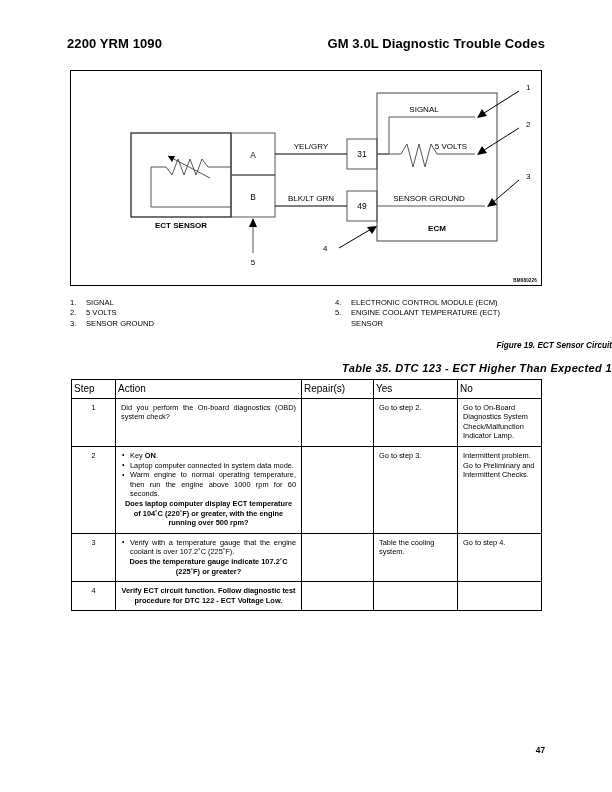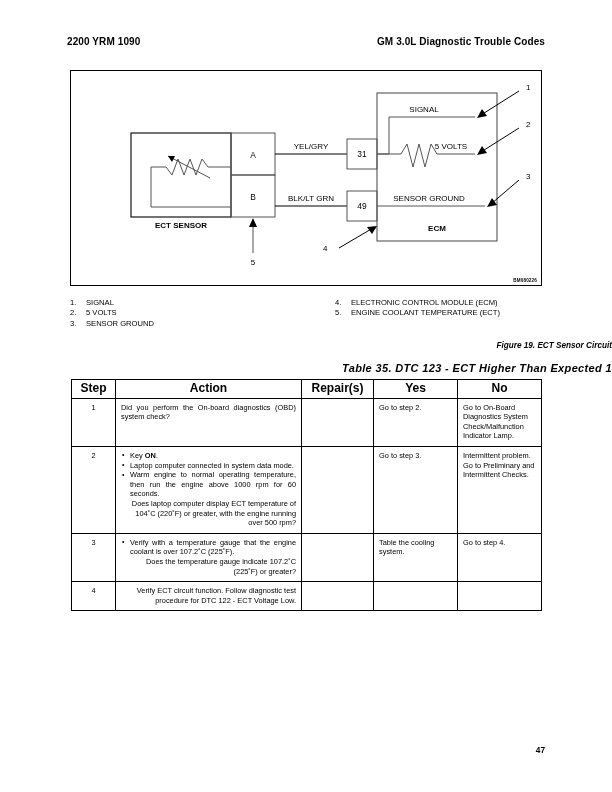--- a/index.html
+++ b/index.html
@@ -18,21 +18,21 @@
 
   
   .page-header {
     position: absolute;
     top: 36px;
     left: 67px;
     width: 478px;
     display: flex;
     justify-content: space-between;
     align-items: baseline;
-    font-size: 10px;
+    font-size: 13px;
     font-weight: bold;
     letter-spacing: 0.1px;
   }
 
   
   .figure-box {
     position: absolute;
     top: 70px;
     left: 70px;
     width: 472px;
@@ -106,43 +106,43 @@
     font-size: 7.4px;
   }
   .dtc-table th,
   .dtc-table td {
     border: 0.8px solid #000;
     vertical-align: top;
     padding: 4px 5px 5px 5px;
     line-height: 9.6px;
   }
   .dtc-table thead th {
-    text-align: center;
-    font-weight: bold;
-    font-size: 12px;
+    text-align: left;
+    font-weight: normal;
+    font-size: 10px;
     padding: 4px 2px 4px 2px;
     vertical-align: middle;
   }
   .col-step   { width: 44px; }
   .col-action { width: 186px; }
   .col-value  { width: 72px; }
   .col-yes    { width: 84px; }
   .col-no     { width: 84px; }
 
   td.cell-step {
     text-align: center;
     vertical-align: top;
     padding-top: 4px;
   }
   .action-para {
     margin: 0;
     text-align: justify;
     text-justify: inter-word;
   }
-  .action-para.nojust { text-align: right; }
+  .action-para.nojust { text-align: center; font-weight: bold; }
   ul.action-list {
     margin: 0;
     padding: 0;
     list-style: none;
   }
   ul.action-list li {
     position: relative;
     padding-left: 9px;
     text-align: justify;
     text-justify: inter-word;
@@ -268,20 +268,21 @@
   </div>
   <div class="legend-col right">
     <div class="legend-item">
       <span class="legend-num">4.</span>
       <span class="legend-txt">ELECTRONIC CONTROL MODULE (ECM)</span>
     </div>
     <div class="legend-item">
       <span class="legend-num">5.</span>
       <span class="legend-txt">ENGINE COOLANT TEMPERATURE (ECT)</span>
     </div>
+    <div class="legend-cont">SENSOR</div>
   </div>
 </div>
 
 <div class="caption caption-figure">Figure 19.  ECT Sensor Circuit</div>
 <div class="caption caption-table">Table 35.   DTC 123 - ECT Higher Than Expected 1</div>
 
 <table class="dtc-table">
   <colgroup>
     <col class="col-step">
       <col class="col-action">

